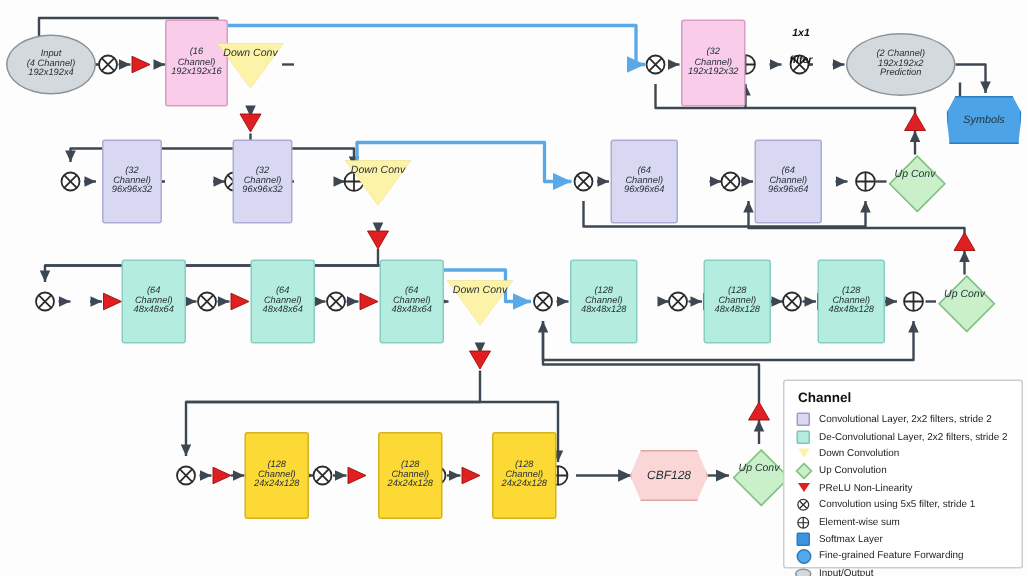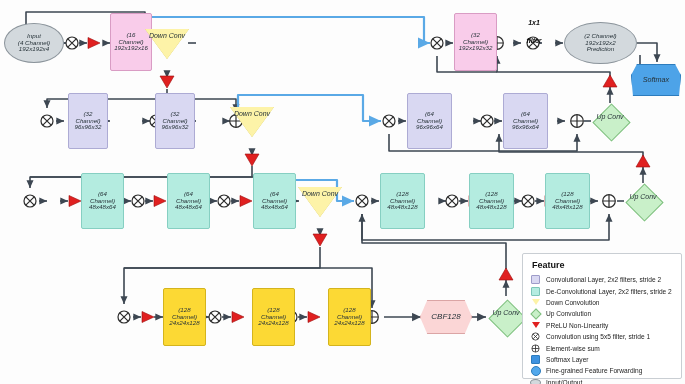--- a/index.html
+++ b/index.html
@@ -408,25 +408,25 @@
   </div>
 
   <div class="node ellipse" style="left:564px;top:22px;width:73px;height:42px;">
     <span class="nlabel" style="font-size:6.2px;">(2 Channel)
 192x192x2
 Prediction</span>
   </div>
 
   <div class="node softmax" style="left:631px;top:64px;width:50px;height:32px;
               clip-path:polygon(12% 0, 88% 0, 100% 35%, 96% 100%, 4% 100%, 0 35%);">
-    <span class="nlabel" style="font-size:7.2px;">Softmax</span>
+    <span class="nlabel" style="font-size:7.2px;">Symbols</span>
   </div>
 
   <div id="legend" style="left:522px;top:253px;width:160px;height:126px;">
-    <h4>Feature</h4>
+    <h4>Channel</h4>
 
     <div class="lrow">
       <span class="lico">
           <span class="sw conv"></span>
         </span>
       <span class="txt">Convolutional Layer, 2x2 filters, stride 2</span>
     </div>
     <div class="lrow">
       <span class="lico">
           <span class="sw deconv"></span>

